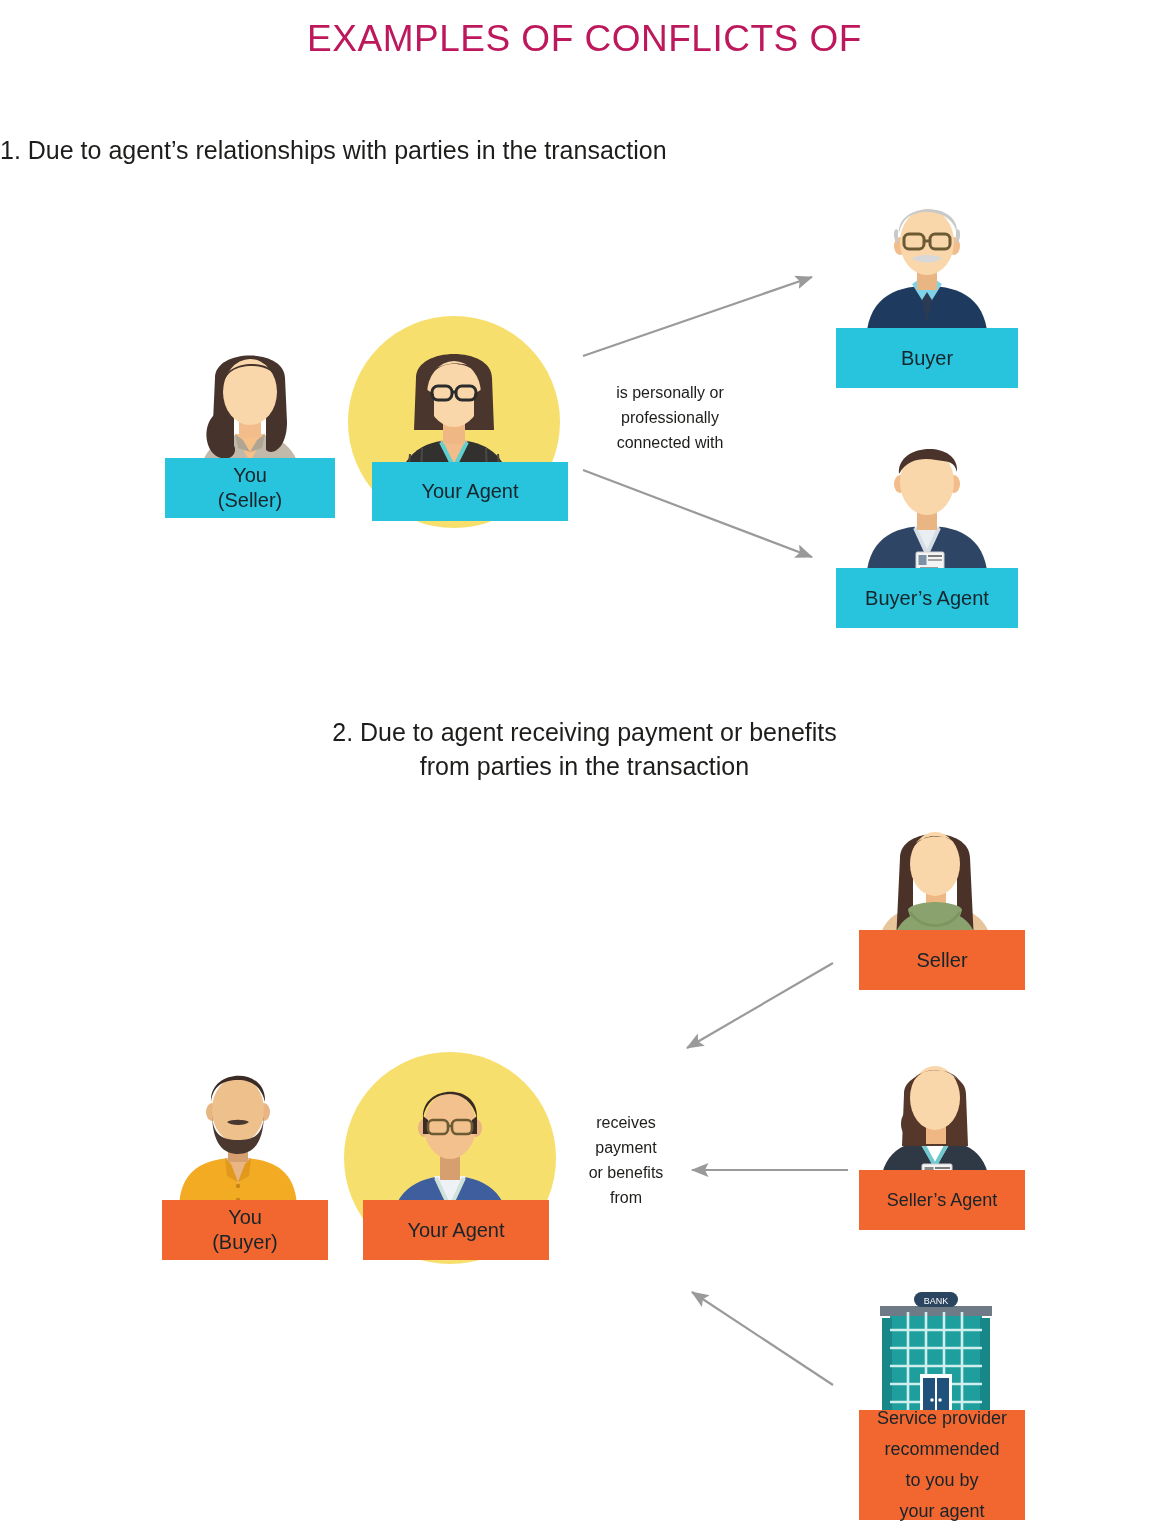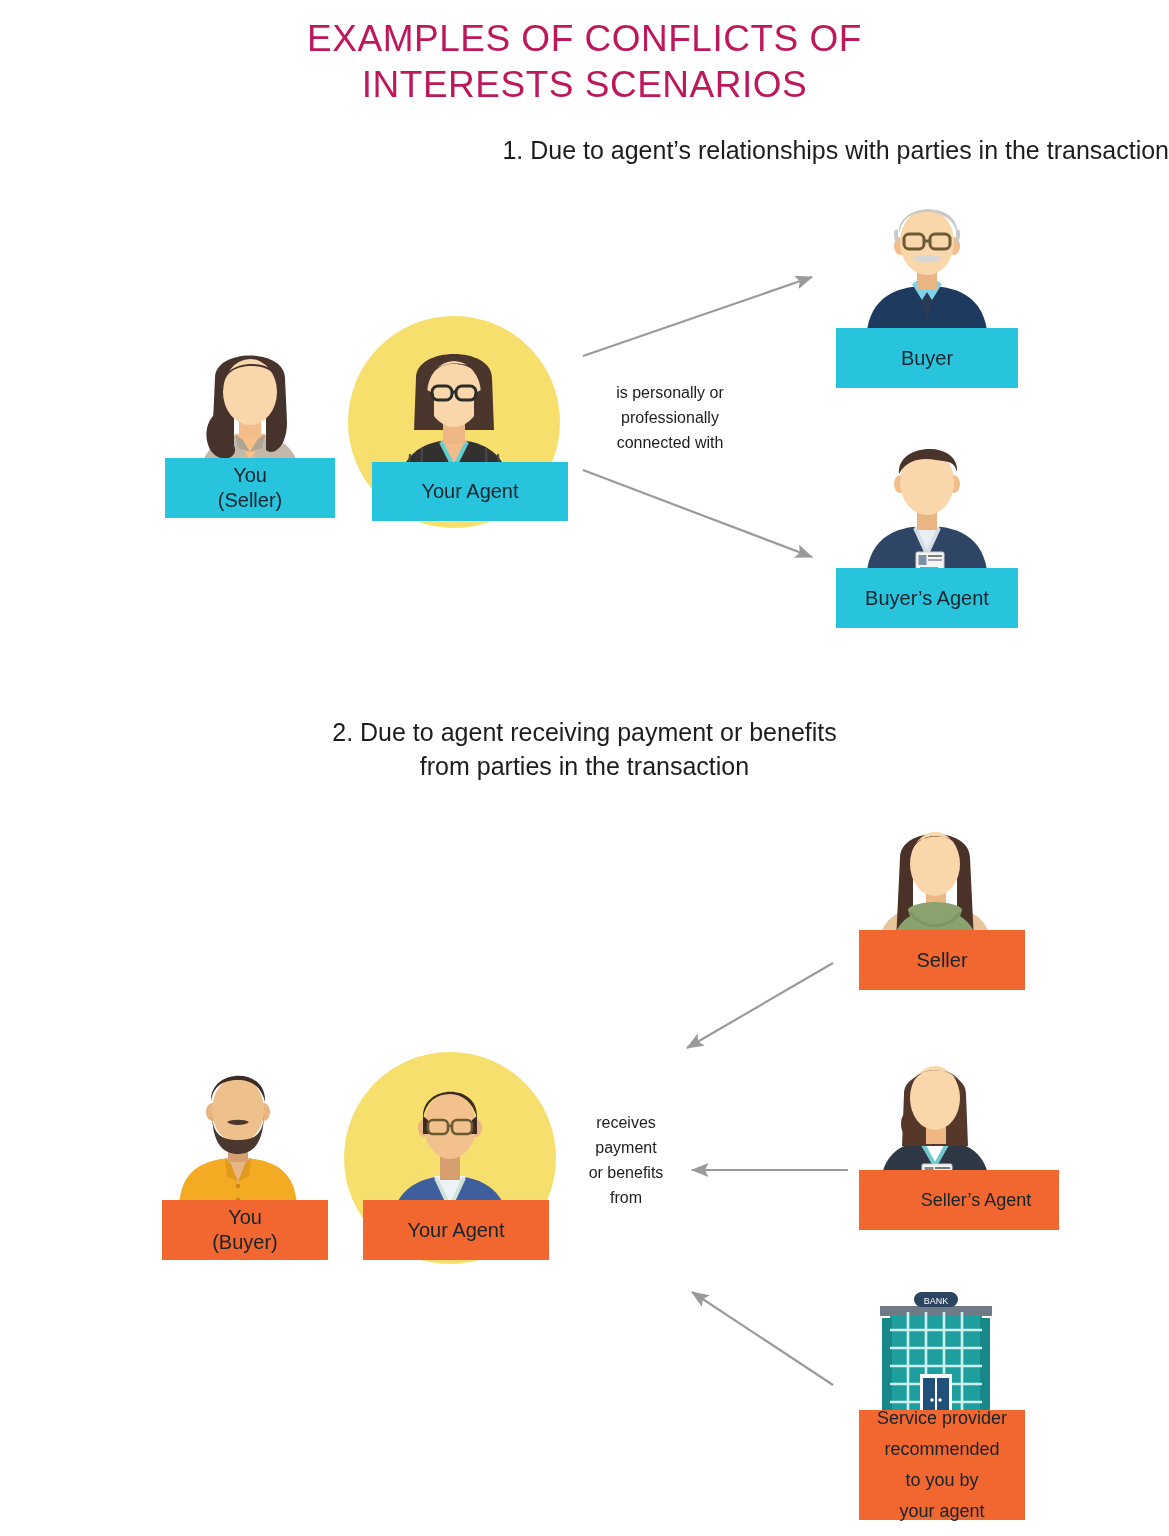--- a/index.html
+++ b/index.html
@@ -12,21 +12,21 @@
   .stage{position:absolute;left:0;top:0;width:1169px;height:1536px;}
   .abs{position:absolute;}
 
   
   #main-title{
     left:0;top:16px;width:1169px;text-align:center;
     color:#be185d;font-size:37px;line-height:46px;
     letter-spacing:.5px;font-weight:400;
   }
   #section1-heading{
-    left:0;top:134px;width:1169px;text-align:right;
+    left:0;top:134px;width:1169px;text-align:left;
     font-size:25px;line-height:32px;color:#1d1d1b;font-weight:400;
   }
   #section2-heading{
     left:0;top:715px;width:1169px;text-align:center;
     font-size:25px;line-height:34px;color:#1d1d1b;font-weight:400;
   }
 
   
   .connector-text{
     font-size:16px;line-height:25px;color:#1d1d1b;text-align:center;font-weight:400;
@@ -37,33 +37,32 @@
   
   .person{position:absolute;}
   .figure{position:absolute;left:0;top:0;}
   .halo{position:absolute;border-radius:50%;background:#f7df6e;}
   .namebox{
     position:absolute;display:flex;align-items:center;justify-content:center;
     text-align:center;font-size:20px;line-height:25px;color:#16242b;font-weight:400;
   }
   .namebox.teal{background:#28c3dc;}
   .namebox.orange{background:#f2662f;margin-left:7px;}
-  .namebox.small{font-size:18px;line-height:22px;padding-left:34px;}
+  .namebox.small{font-size:18px;line-height:22px;}
 
   svg{display:block;overflow:visible;}
   .arrow-layer{position:absolute;left:0;top:0;width:1169px;height:1536px;pointer-events:none;}
 </style>
 </head>
 <body>
 
 <div class="stage">
 
   <div class="abs" id="main-title">
     <div>EXAMPLES OF CONFLICTS OF</div>
-    <div>INTERESTS SCENARIOS</div>
   </div>
 
   <div class="abs" id="section1-heading">1. Due to agent’s relationships with parties in the transaction</div>
 
   <svg class="arrow-layer" width="1169" height="1536" viewBox="0 0 1169 1536">
     <defs>
       <marker id="ah" markerWidth="9" markerHeight="9" refX="7.5" refY="3.2" orient="auto" markerUnits="strokeWidth">
         <path d="M0,0 L8,3.2 L0,6.4 L1.6,3.2 z" fill="#9a9a9a"></path>
       </marker>
     </defs>

